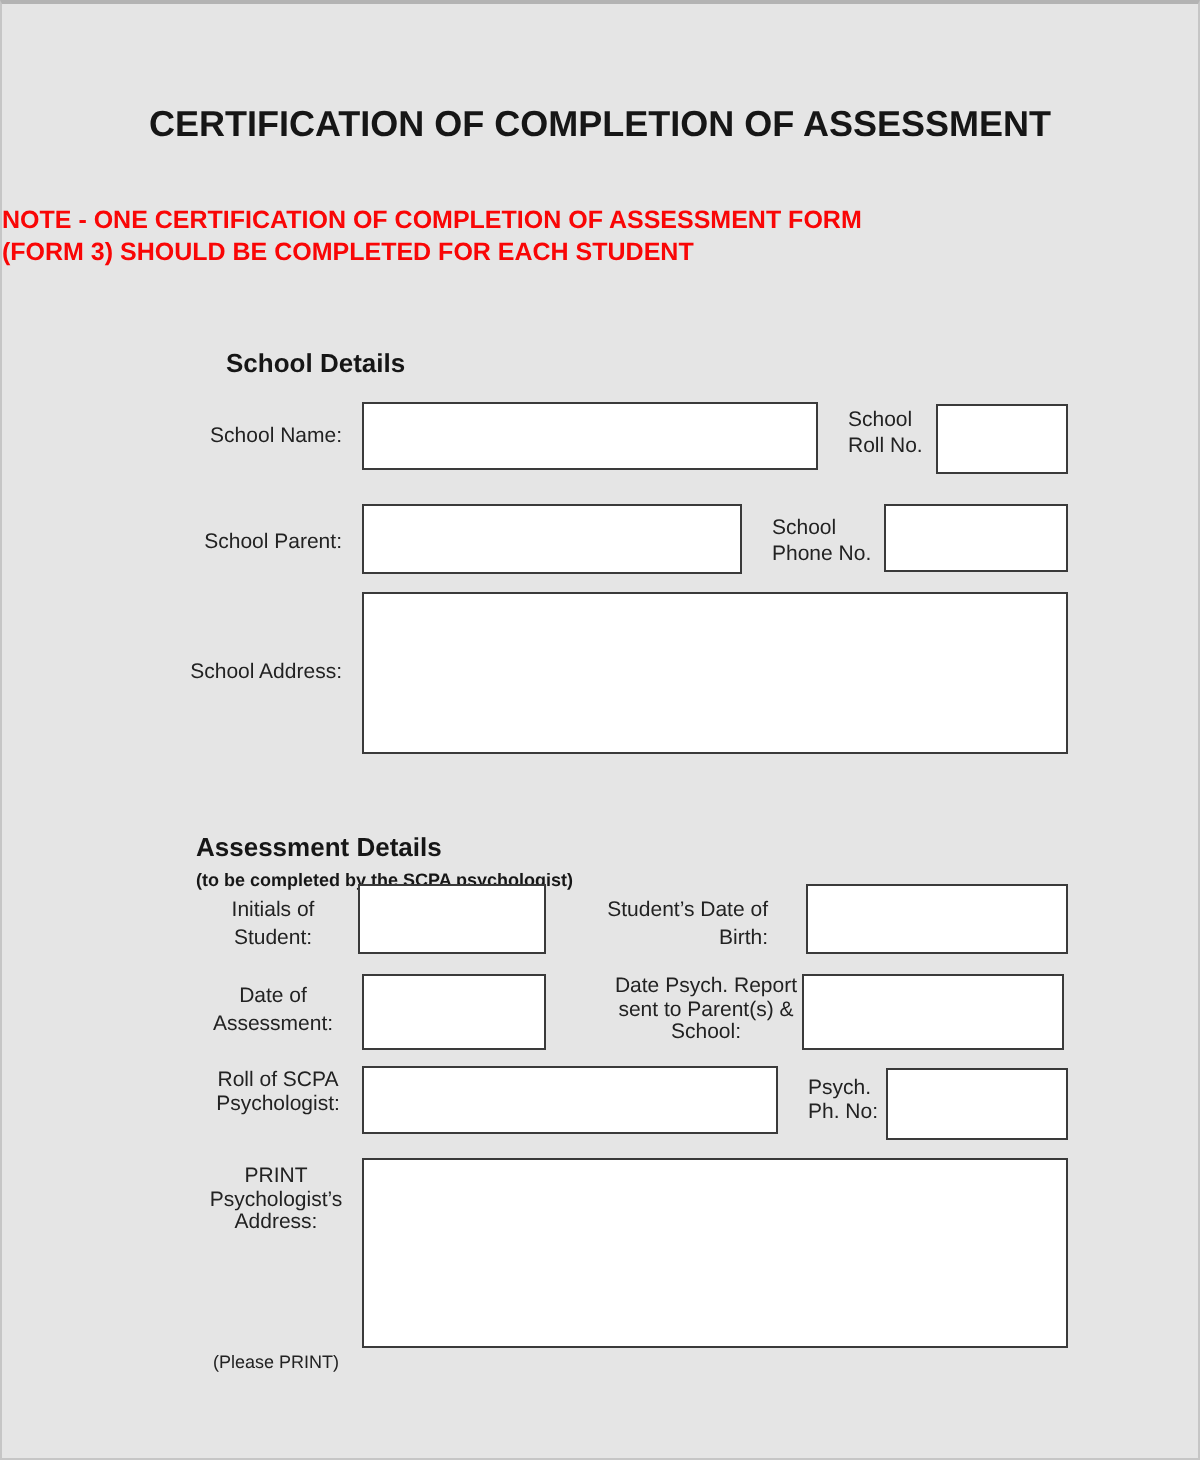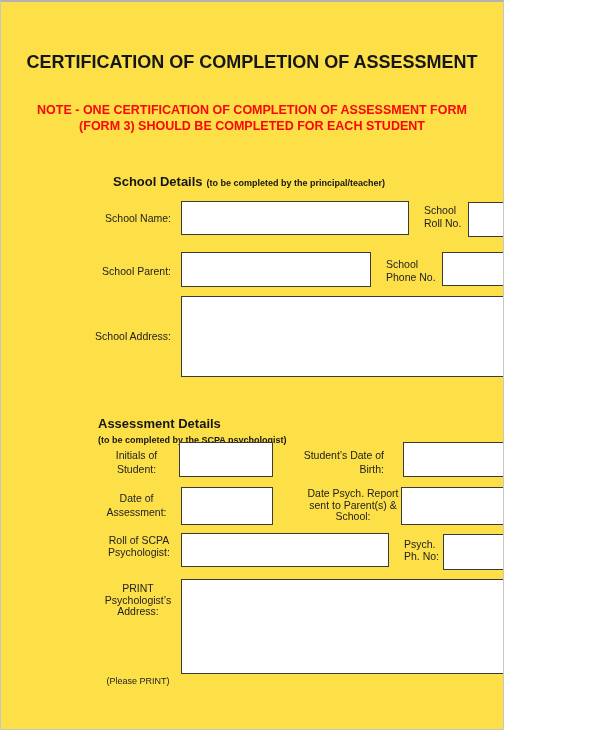--- a/index.html
+++ b/index.html
@@ -4,43 +4,42 @@
 <style>
   * { margin: 0; padding: 0; box-sizing: border-box; }
   html, body { background: #ffffff; }
   body {
     font-family: "Liberation Sans", sans-serif;
     color: #1c1c1c;
     -webkit-font-smoothing: antialiased;
   }
   .page {
     position: relative;
-    width: 504px;
+    width: 600px;
     height: 730px;
-    background: #fde047;
+    background: #e5e5e5;
     border: 1px solid #c6c6c6;
     border-top: 2px solid #b3b3b3;
     overflow: hidden;
   }
   
   .title {
     position: absolute; left: 0; top: 49px; width: 100%;
     text-align: center;
     font-size: 18px; font-weight: bold; letter-spacing: 0px;
     color: #161616; line-height: 22px;
   }
   .subtitle {
     position: absolute; left: 0; top: 75px; width: 100%;
     text-align: center;
     font-size: 11.5px; font-weight: bold; font-style: italic;
     color: #2323ad; line-height: 14px;
   }
   .note {
     position: absolute; left: 0; top: 100px; width: 100%;
-    text-align: center;
     font-size: 12.5px; font-weight: bold;
     color: #f90606; line-height: 16px;
   }
   
   .sec-head {
     position: absolute;
     display: flex; align-items: baseline; gap: 4px;
     white-space: nowrap;
   }
   .sec-head.school { left: 112px; top: 172px; text-align: center; }
@@ -97,21 +96,20 @@
 
   <h1 class="title">CERTIFICATION OF COMPLETION OF ASSESSMENT</h1>
   <div class="note">
     <div>NOTE - ONE CERTIFICATION OF COMPLETION OF ASSESSMENT FORM</div>
     <div>(FORM 3) SHOULD BE COMPLETED FOR EACH STUDENT</div>
   </div>
 
   <section>
     <div class="sec-head school">
       <span class="sec-title">School Details</span>
-      <span class="sec-note">(to be completed by the principal/teacher)</span>
     </div>
 
     <div class="lbl r l-school-name">School Name:</div>
     <div class="box b-name"></div>
 
     <div class="lbl l-roll">School
 Roll No.</div>
     <div class="box b-roll"></div>
 
     <div class="lbl r l-email">School Parent:</div>

